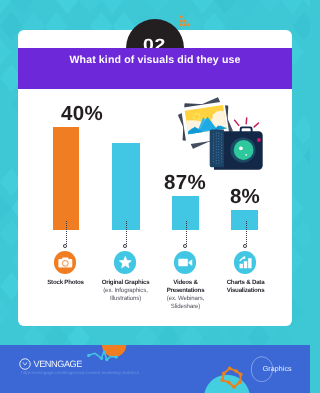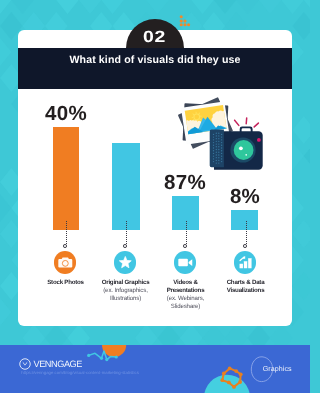--- a/index.html
+++ b/index.html
@@ -6,26 +6,26 @@
   html,body{margin:0;padding:0;}
   body{width:310px;height:393px;overflow:hidden;font-family:"Liberation Sans",sans-serif;background:#3ec8d6;-webkit-font-smoothing:antialiased;text-rendering:geometricPrecision;}
   #page{position:relative;width:310px;height:393px;overflow:hidden;background:#3ec8d6;}
   svg{display:block;}
   .abs{position:absolute;}
 
   #bgpattern{position:absolute;left:0;top:0;width:310px;height:345px;}
   #footer{position:absolute;left:0;top:345px;width:310px;height:60px;background:#3b68d4;overflow:hidden;}
 
   #card{position:absolute;left:18px;top:30px;width:274px;height:296px;background:#fff;border-radius:6px;overflow:hidden;}
-  #banner{position:absolute;left:18px;top:48px;width:274px;height:41px;background:#0f172a;}
+  #banner{position:absolute;left:18px;top:48px;width:274px;height:41px;background:#6d28d9;}
   .qline{color:#fff;font-weight:bold;font-size:10.6px;line-height:12.4px;text-align:center;letter-spacing:0.12px;}
   #qwrap{position:absolute;left:0;top:6px;width:274px;}
 
   #numcircle{position:absolute;left:126px;top:19px;width:58px;height:58px;border-radius:50%;background:#231f20;}
-  #numtext{position:absolute;left:126px;top:19px;width:58px;height:36.2px;color:#fff;font-weight:bold;font-size:16.2px;display:flex;align-items:center;justify-content:center;letter-spacing:0.6px;}
+  #numtext{position:absolute;left:126px;top:19px;width:58px;height:36.2px;color:#fff;font-weight:bold;font-size:16.2px;display:flex;align-items:flex-end;justify-content:center;letter-spacing:0.6px;}
   #numtext span{display:inline-block;transform:scaleX(1.2);transform-origin:center;}
 
   .bar{position:absolute;}
   .pct{position:absolute;font-weight:bold;color:#231f20;font-size:20.5px;text-align:center;letter-spacing:0.3px;white-space:nowrap;}
   .dots{position:absolute;width:0;border-left:1.3px dotted #3a3a44;}
   .enddot{position:absolute;width:3.6px;height:3.6px;border-radius:50%;border:1.05px solid #2b2b34;box-sizing:border-box;background:#f7f7fa;}
   .iconcircle{position:absolute;width:22.6px;height:22.6px;border-radius:50%;}
   .lblbox{position:absolute;text-align:center;}
   .lbl{font-size:6.2px;font-weight:bold;color:#2b2b33;line-height:8.1px;letter-spacing:-0.25px;}
   .sub{font-size:6.1px;font-weight:normal;color:#50505c;line-height:8.1px;letter-spacing:-0.12px;}
@@ -335,21 +335,21 @@
         <circle cx="246.2" cy="154.8" r="0.85" fill="#eafff8"></circle>
         <circle cx="258.9" cy="139.9" r="1.9" fill="#e0186e"></circle>
       </g>
     </svg>
 
     <div class="bar" style="left:34.8px;top:97.2px;width:26.5px;height:102.7px;background:#f07d22;"></div>
     <div class="bar" style="left:94px;top:113px;width:27.8px;height:86.9px;background:#41c6e3;"></div>
     <div class="bar" style="left:153.5px;top:165.8px;width:27.3px;height:34.1px;background:#41c6e3;"></div>
     <div class="bar" style="left:213.3px;top:180px;width:27.2px;height:19.9px;background:#41c6e3;"></div>
 
-    <div class="pct" style="left:0px;top:71.7px;width:96px;">40%</div>
+    <div class="pct" style="left:0px;top:71.7px;width:96px;padding-left:16px;">40%</div>
     <div class="pct" style="left:119px;top:140.7px;width:96px;">87%</div>
     <div class="pct" style="left:179px;top:155.2px;width:96px;">8%</div>
 
     <div class="dots" style="left:47.8px;top:190.5px;height:23.5px;"></div>
     <div class="dots" style="left:107.8px;top:190.5px;height:23.5px;"></div>
     <div class="dots" style="left:167.8px;top:190.5px;height:23.5px;"></div>
     <div class="dots" style="left:227.8px;top:190.5px;height:23.5px;"></div>
     <div class="enddot" style="left:45.4px;top:214.2px;"></div>
     <div class="enddot" style="left:105.4px;top:214.2px;"></div>
     <div class="enddot" style="left:165.4px;top:214.2px;"></div>

